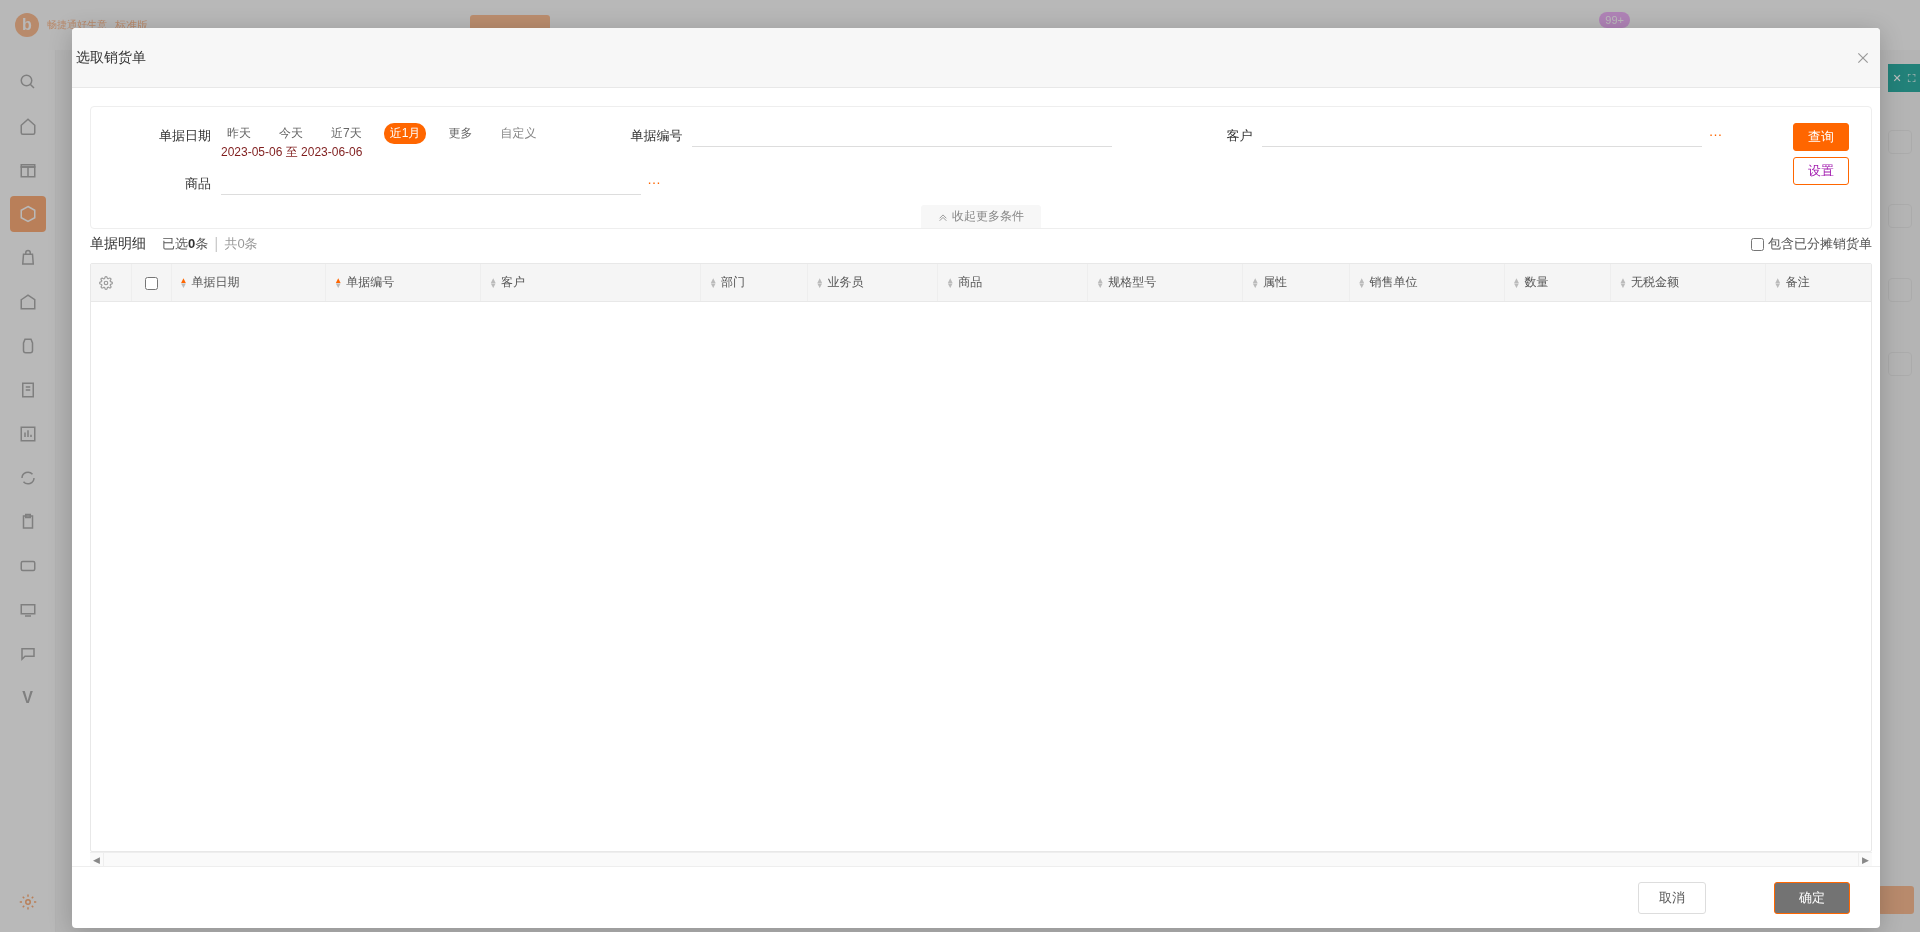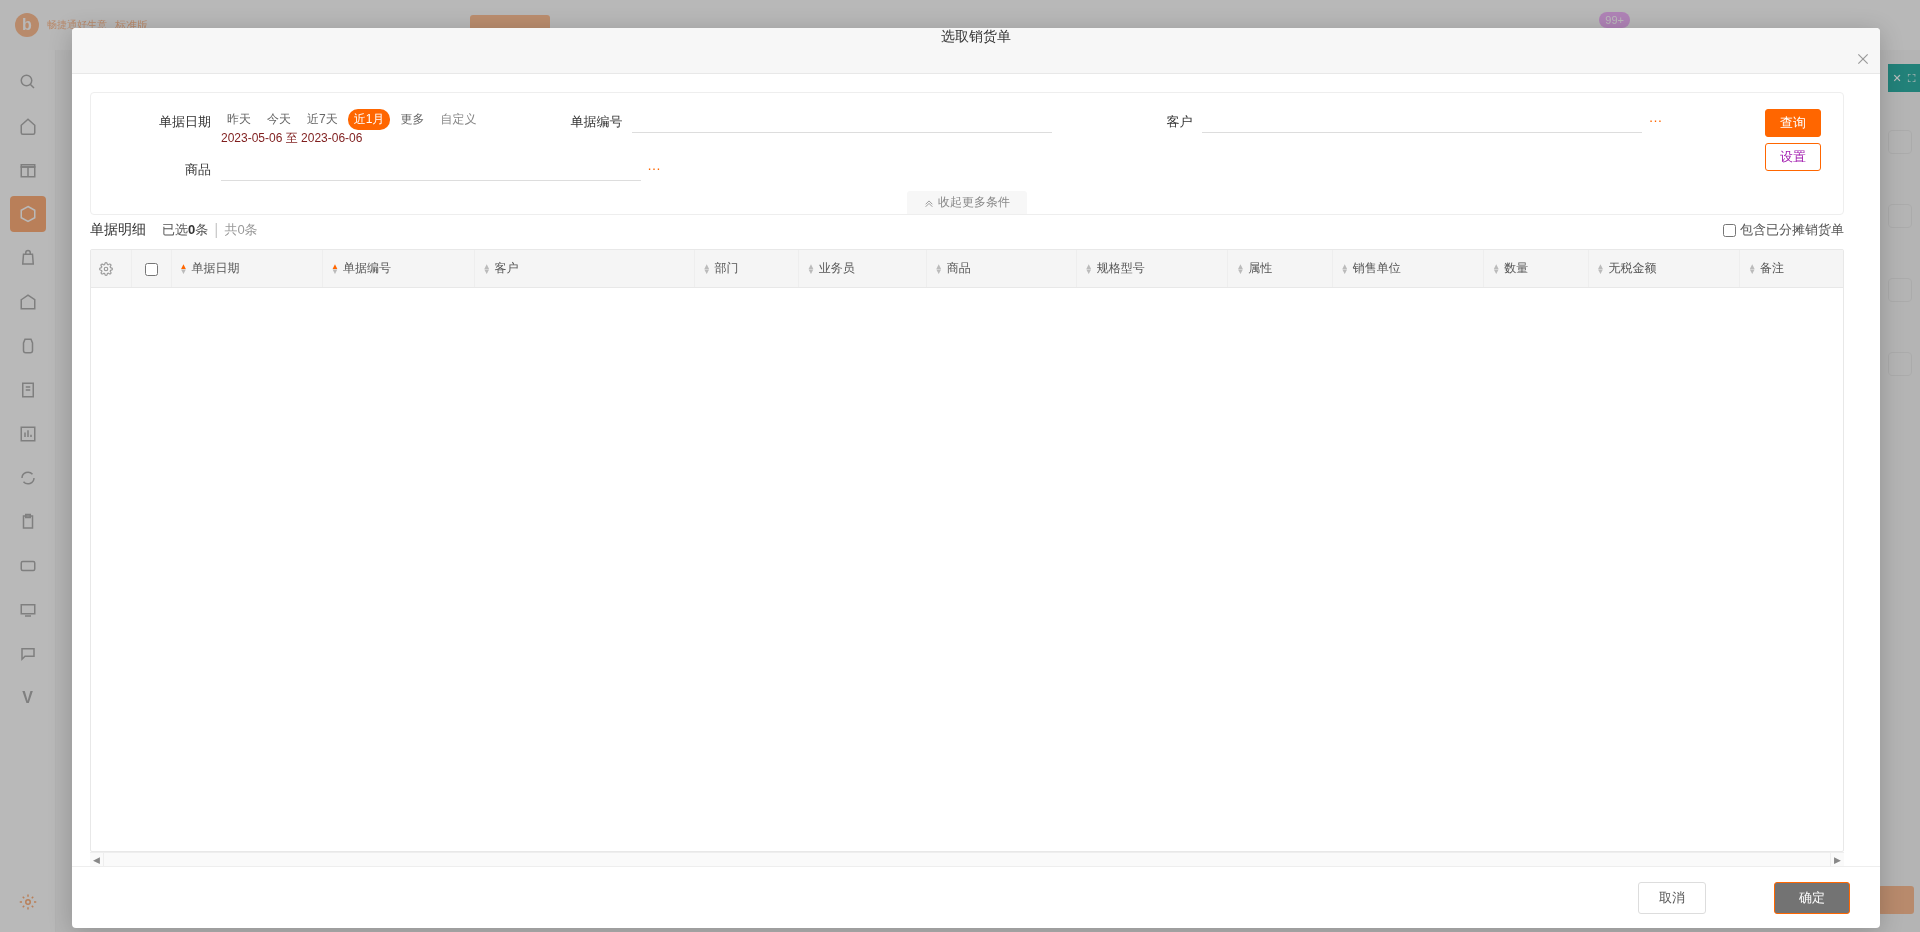--- a/index.html
+++ b/index.html
@@ -22,33 +22,33 @@
 .bg-teal .x { color:#fff; font-size:11px; display:flex; align-items:center; justify-content:center; height:100%; }
 .bg-right-strip { position: absolute; top: 100px; right: 0; width: 40px; bottom: 30px; display:flex; flex-direction:column; gap: 50px; padding-top:30px; align-items:center; opacity:0.3; }
 .bg-right-item { width:24px; height:24px; border:1px solid #ccc; border-radius:4px; }
 .bg-right-orange { width: 36px; height: 28px; background:#ff6600; border-radius:3px; position:absolute; bottom: 18px; right: 6px; opacity:0.4; }
 
 
 .overlay { position: absolute; inset: 0; background: rgba(0,0,0,0.25); }
 
 
 .modal { position: absolute; top: 28px; left: 72px; right: 40px; bottom: 4px; background: #fff; border-radius: 4px; box-shadow: 0 4px 24px rgba(0,0,0,0.2); display: flex; flex-direction: column; }
-.modal-header { height: 46px; background: #f7f7f7; border-bottom: 1px solid #e8e8e8; display: flex; align-items: center; padding: 0 4px; border-radius: 4px 4px 0 0; flex-direction: column; }
+.modal-header { height: 60px; background: #f7f7f7; border-bottom: 1px solid #e8e8e8; display: flex; align-items: center; padding: 0 4px; border-radius: 4px 4px 0 0; }
 .modal-title { font-size: 14px; color: #333; }
 .modal-close { margin-left: auto; color: #999; cursor: pointer; font-size: 16px; padding: 6px; }
 
-.modal-body { flex: 1; padding: 18px 36px 0 18px; overflow: hidden; display: flex; flex-direction: column; }
+.modal-body { flex: 1; padding: 18px 8px 0 18px; overflow: hidden; display: flex; flex-direction: column; }
 
 
 .filter-panel { border: 1px solid #eee; border-radius: 4px; padding: 16px 40px 0 40px; position: relative; }
 .filter-row { display: flex; gap: 60px; margin-bottom: 10px; }
 .filter-item { display: flex; align-items: flex-start; }
 .filter-label { width: 90px; text-align: right; font-size: 13px; color: #333; padding-top: 4px; padding-right: 10px; }
 .filter-content { display: flex; flex-direction: column; }
-.date-presets { display: flex; gap: 4px; align-items: center; }
+.date-presets { display: flex; gap: 16px; align-items: center; }
 .preset { font-size: 12px; color: #666; padding: 2px 6px; cursor: pointer; border-radius: 10px; }
 .preset.active { background: #ff6600; color: #fff; font-weight: 500; }
 .preset.custom { color: #888; }
 .date-range { font-size: 12px; color: #7f1d1d; }
 .filter-input { border: none; border-bottom: 1px solid #ddd; width: 420px; font-size: 13px; padding: 4px 0; outline: none; background: transparent; }
 .filter-input.wide { width: 440px; }
 .item-product { position: relative; }
 .ellipsis-btn { color: #ff6600; font-size: 14px; cursor: pointer; margin-left: 6px; letter-spacing: 1px; }
 .filter-actions { position: absolute; top: 16px; right: 22px; display: flex; flex-direction: column; gap: 6px; }
 .btn { font-size: 13px; padding: 4px 14px; border-radius: 3px; cursor: pointer; border: 1px solid; text-align: center; margin-left: 40px; }

